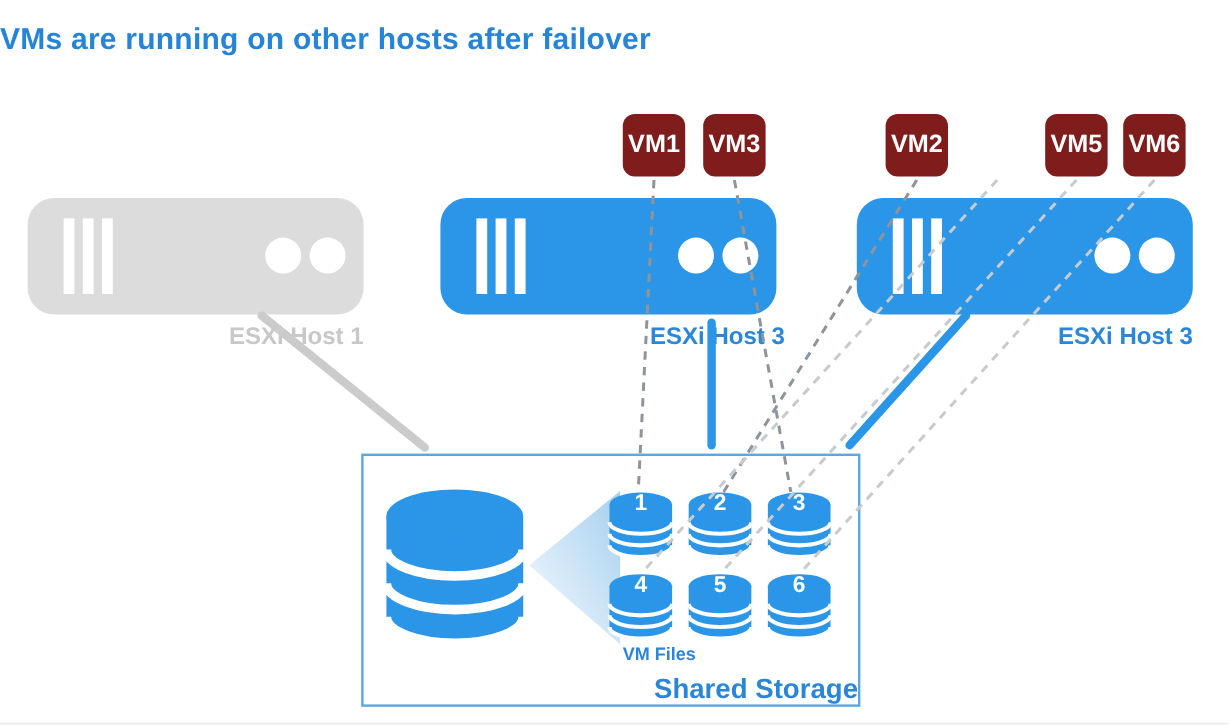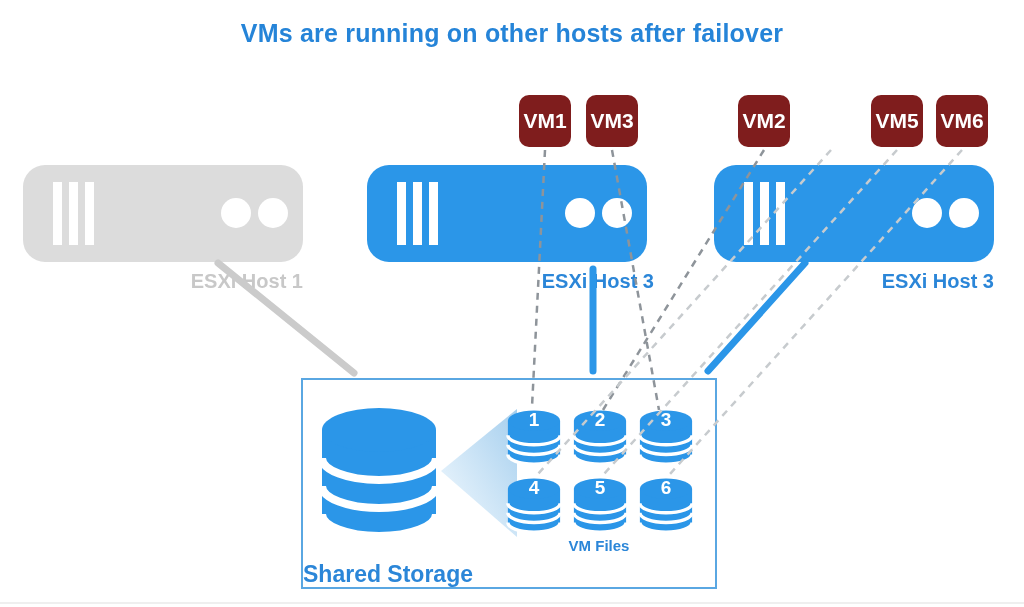--- a/index.html
+++ b/index.html
@@ -1,21 +1,21 @@
 <!DOCTYPE html>
 <html><head>
 <meta charset="utf-8">
 <style>
   html,body{margin:0;padding:0;background:#fff;}
   .stage{
     position:relative;width:1024px;height:607px;background:#ffffff;
     font-family:"Liberation Sans",sans-serif;overflow:hidden;
   }
   .title{
-    position:absolute;top:19px;left:0;width:100%;text-align:center;
+    position:absolute;top:19px;left:0;width:100%;text-align:left;
     font-size:25px;font-weight:bold;color:#2584d8;z-index:2;letter-spacing:0.2px;
   }
   
   .vm{
     position:absolute;top:95px;width:52px;height:52px;background:#7f1d1d;
     border-radius:10px;color:#fff;font-weight:bold;font-size:21px;
     display:flex;align-items:center;justify-content:center;z-index:3;
   }
   .vm1{left:519px}.vm3{left:586px}.vm2{left:738px}
   .vm4{left:805px}.vm5{left:871px}.vm6{left:936px}
@@ -43,25 +43,25 @@
   .bigcyl{position:absolute;left:17px;top:26px;}
   .arrow{position:absolute;left:138px;top:29px;}
   .disk{position:absolute;width:58px;height:62px;}
   .d1{left:202px;top:28px}.d2{left:268px;top:28px}.d3{left:334px;top:28px}
   .d4{left:202px;top:96px}.d5{left:268px;top:96px}.d6{left:334px;top:96px}
   .disk .num{
     position:absolute;top:1px;left:0;width:100%;text-align:center;
     color:#fff;font-weight:bold;font-size:19px;
   }
   .vmfiles{
-    position:absolute;left:216px;top:157px;width:160px;text-align:center;
+    position:absolute;left:216px;top:157px;width:160px;text-align:left;
     color:#2b86d8;font-weight:bold;font-size:15px;
   }
   .storage-label{
-    position:absolute;left:0;top:181px;width:100%;text-align:left;
+    position:absolute;left:0;top:181px;width:100%;text-align:right;
     color:#2b86d8;font-weight:bold;font-size:23px;
   }
   
   .wires{position:absolute;left:0;top:0;z-index:10;pointer-events:none;}
   .frame-edge{position:absolute;left:0;bottom:3px;width:100%;height:2px;background:#efefef;}
 </style>
 </head>
 <body>
 
 <div class="stage">

